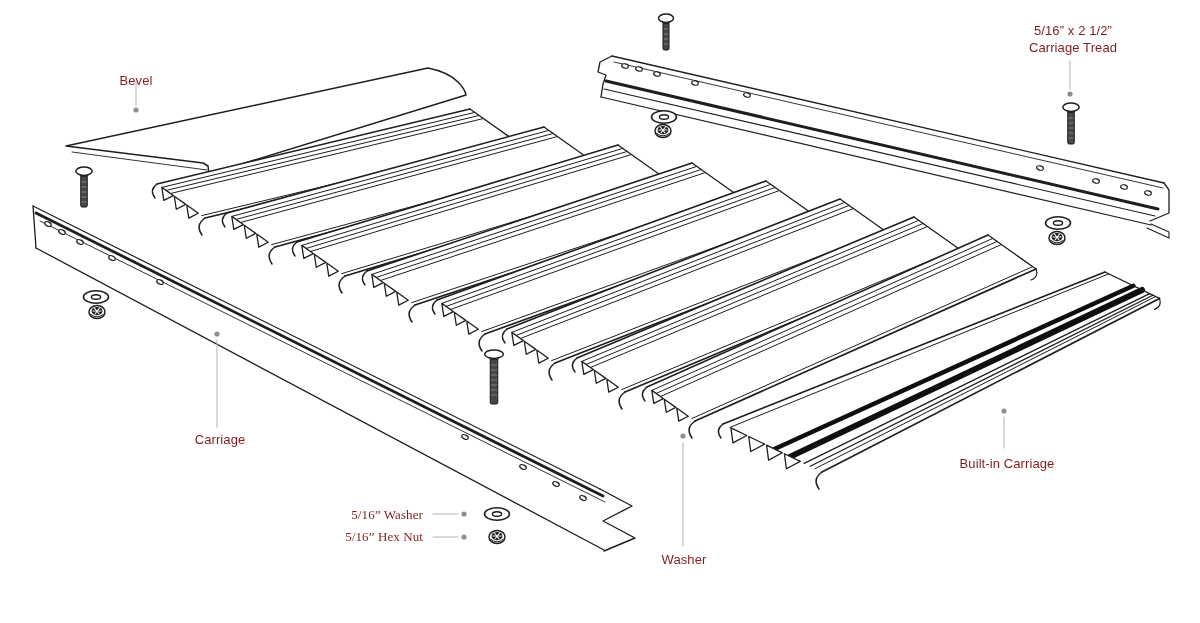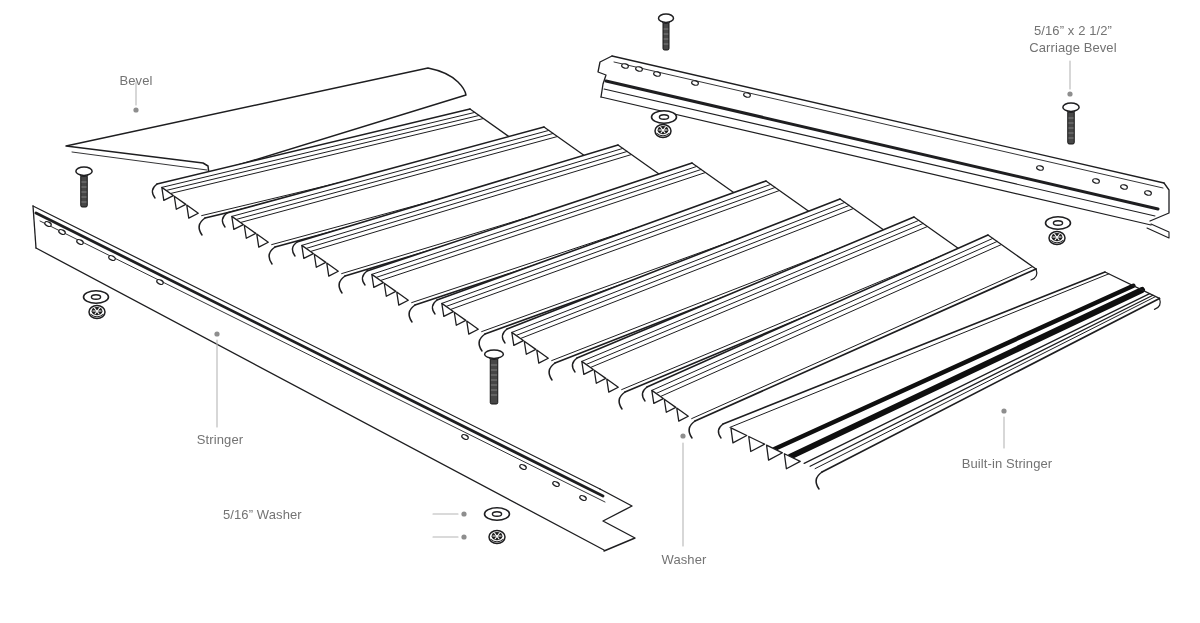--- a/index.html
+++ b/index.html
@@ -2,25 +2,25 @@
 <html><head>
 <meta charset="utf-8">
 <style>
   html,body{margin:0;padding:0;background:#fff;}
   .stage{
     position:relative;width:1200px;height:623px;background:#ffffff;
     font-family:"Liberation Sans",sans-serif;overflow:hidden;
   }
   .stage svg{position:absolute;left:0;top:0;}
   .lbl{
-    position:absolute;font-size:13px;line-height:17px;color:#737373;
+    position:absolute;font-size:13px;line-height:17px;color:#7f1d1d;
     white-space:nowrap;letter-spacing:.1px;
   }
   .lbl.center{transform:translate(-50%,-50%);text-align:center;}
-  .lbl.right{text-align:left;width:200px;}
+  .lbl.right{text-align:right;width:200px;font-family:Liberation Serif, serif;}
   .lbl span{display:block;}
 </style>
 </head>
 <body>
 
 <div class="stage">
   <svg id="art" width="1200" height="623" viewBox="0 0 1200 623">
       <g>
         <path d="M 66,146 L 428,68 Q 448,72 458,82 Q 465,89 466,95 L 209,174 L 208,166 L 203,163 Z" fill="#fff" stroke="#1e1e20" stroke-width="1.5" stroke-linejoin="round" stroke-linecap="round"></path>
         <line x1="207" y1="170" x2="72" y2="152" stroke="#1e1e20" stroke-width="0.9" stroke-linecap="round"></line>
@@ -326,24 +326,25 @@
       <g>
         <line x1="1004" y1="448" x2="1004" y2="417" stroke="#b6b6b6" stroke-width="1.1" stroke-linecap="round"></line>
         <circle cx="1004" cy="411" r="2.6" fill="#8e8e8e"></circle>
       </g>
     </svg>
 
   <div class="lbl center" style="left:136px;top:80px">Bevel</div>
 
   <div class="lbl center" style="left:1073px;top:39px">
     <span>5/16” x 2 1/2”</span>
-    <span>Carriage Bevel</span>
+    <span>Carriage Tread</span>
   </div>
 
-  <div class="lbl center" style="left:220px;top:439px">Stringer</div>
+  <div class="lbl center" style="left:220px;top:439px">Carriage</div>
 
   <div class="lbl right" style="left:223px;top:506px">5/16” Washer</div>
 
+  <div class="lbl right" style="left:223px;top:528px">5/16” Hex Nut</div>
 
   <div class="lbl center" style="left:684px;top:559px">Washer</div>
 
-  <div class="lbl center" style="left:1007px;top:463px">Built-in Stringer</div>
+  <div class="lbl center" style="left:1007px;top:463px">Built-in Carriage</div>
 </div>
 
 </body></html>

